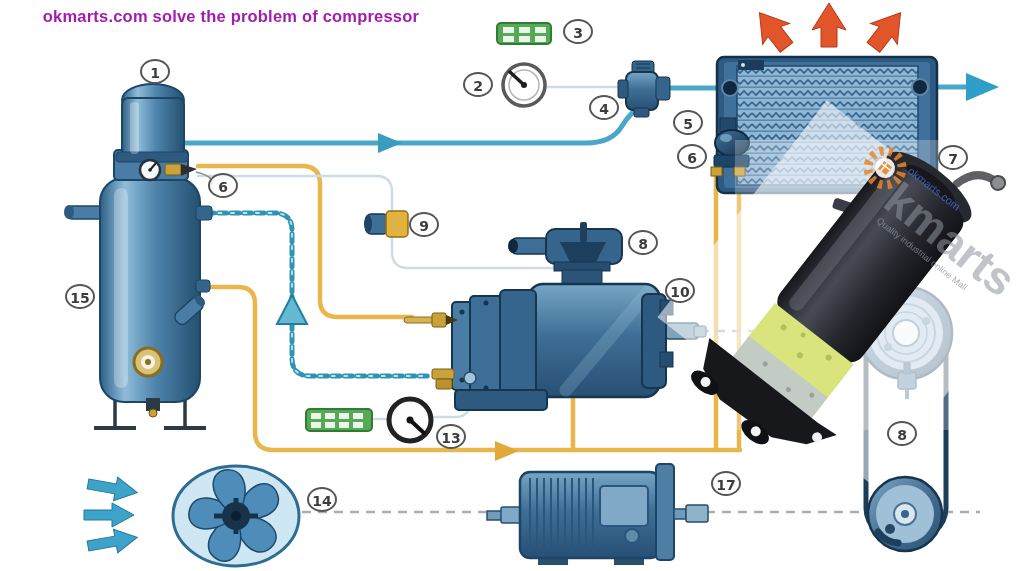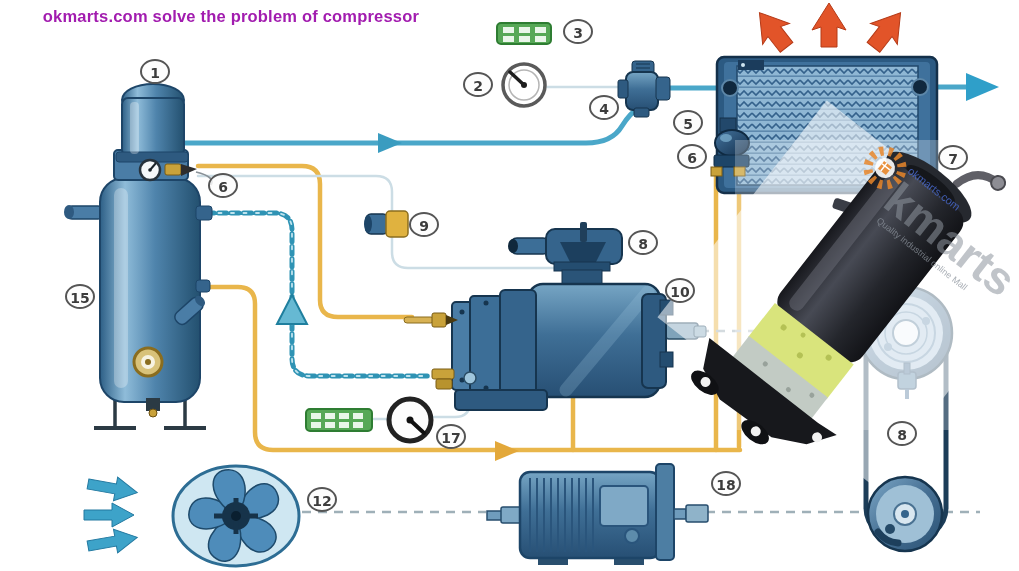--- a/index.html
+++ b/index.html
@@ -346,19 +346,19 @@
       <div class="clabel" style="left: 463px; top: 72px;">2</div>
       <div class="clabel" style="left: 563px; top: 19px;">3</div>
       <div class="clabel" style="left: 589px; top: 95px;">4</div>
       <div class="clabel" style="left: 673px; top: 110px;">5</div>
       <div class="clabel" style="left: 677px; top: 144px;">6</div>
       <div class="clabel" style="left: 938px; top: 145px;">7</div>
       <div class="clabel" style="left: 628px; top: 230px;">8</div>
       <div class="clabel" style="left: 409px; top: 212px;">9</div>
       <div class="clabel" style="left: 665px; top: 278px;">10</div>
       <div class="clabel" style="left: 887px; top: 421px;">8</div>
-      <div class="clabel" style="left: 711px; top: 471px;">18</div>
-      <div class="clabel" style="left: 436px; top: 424px;">17</div>
-      <div class="clabel" style="left: 307px; top: 487px;">12</div>
+      <div class="clabel" style="left: 711px; top: 471px;">17</div>
+      <div class="clabel" style="left: 436px; top: 424px;">13</div>
+      <div class="clabel" style="left: 307px; top: 487px;">14</div>
       <div class="clabel" style="left: 65px; top: 284px;">15</div>
       <div class="clabel" style="left: 208px; top: 173px;">6</div>
     </div>
 </div>
 
 </body></html>

